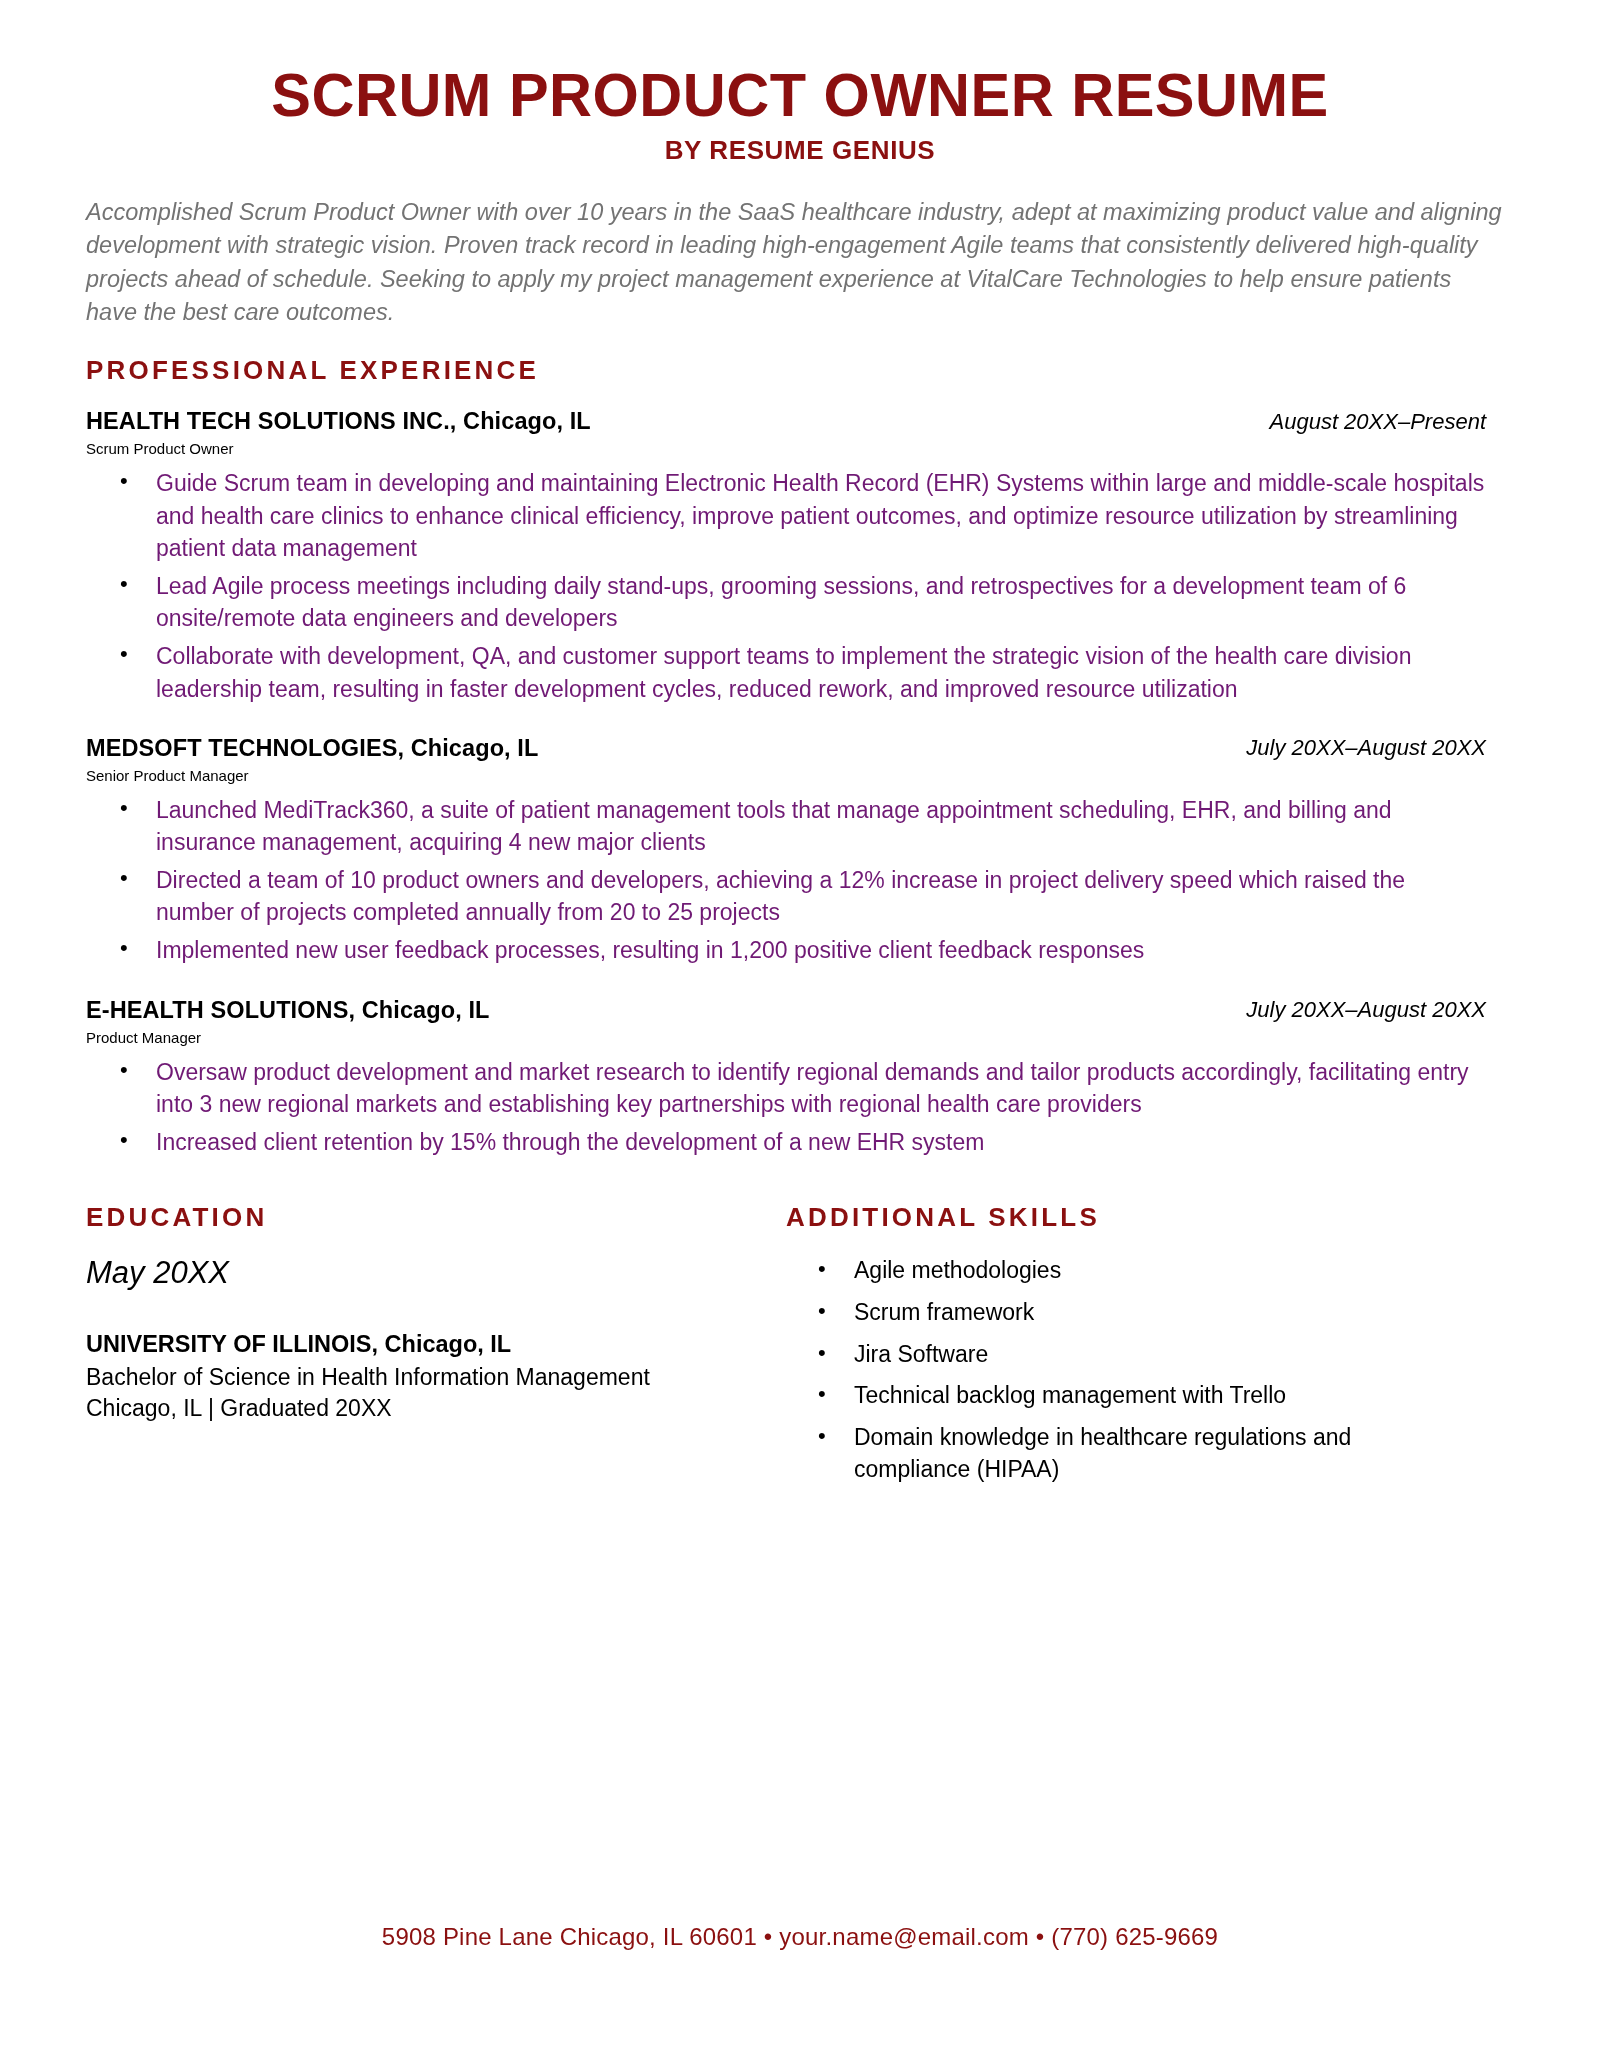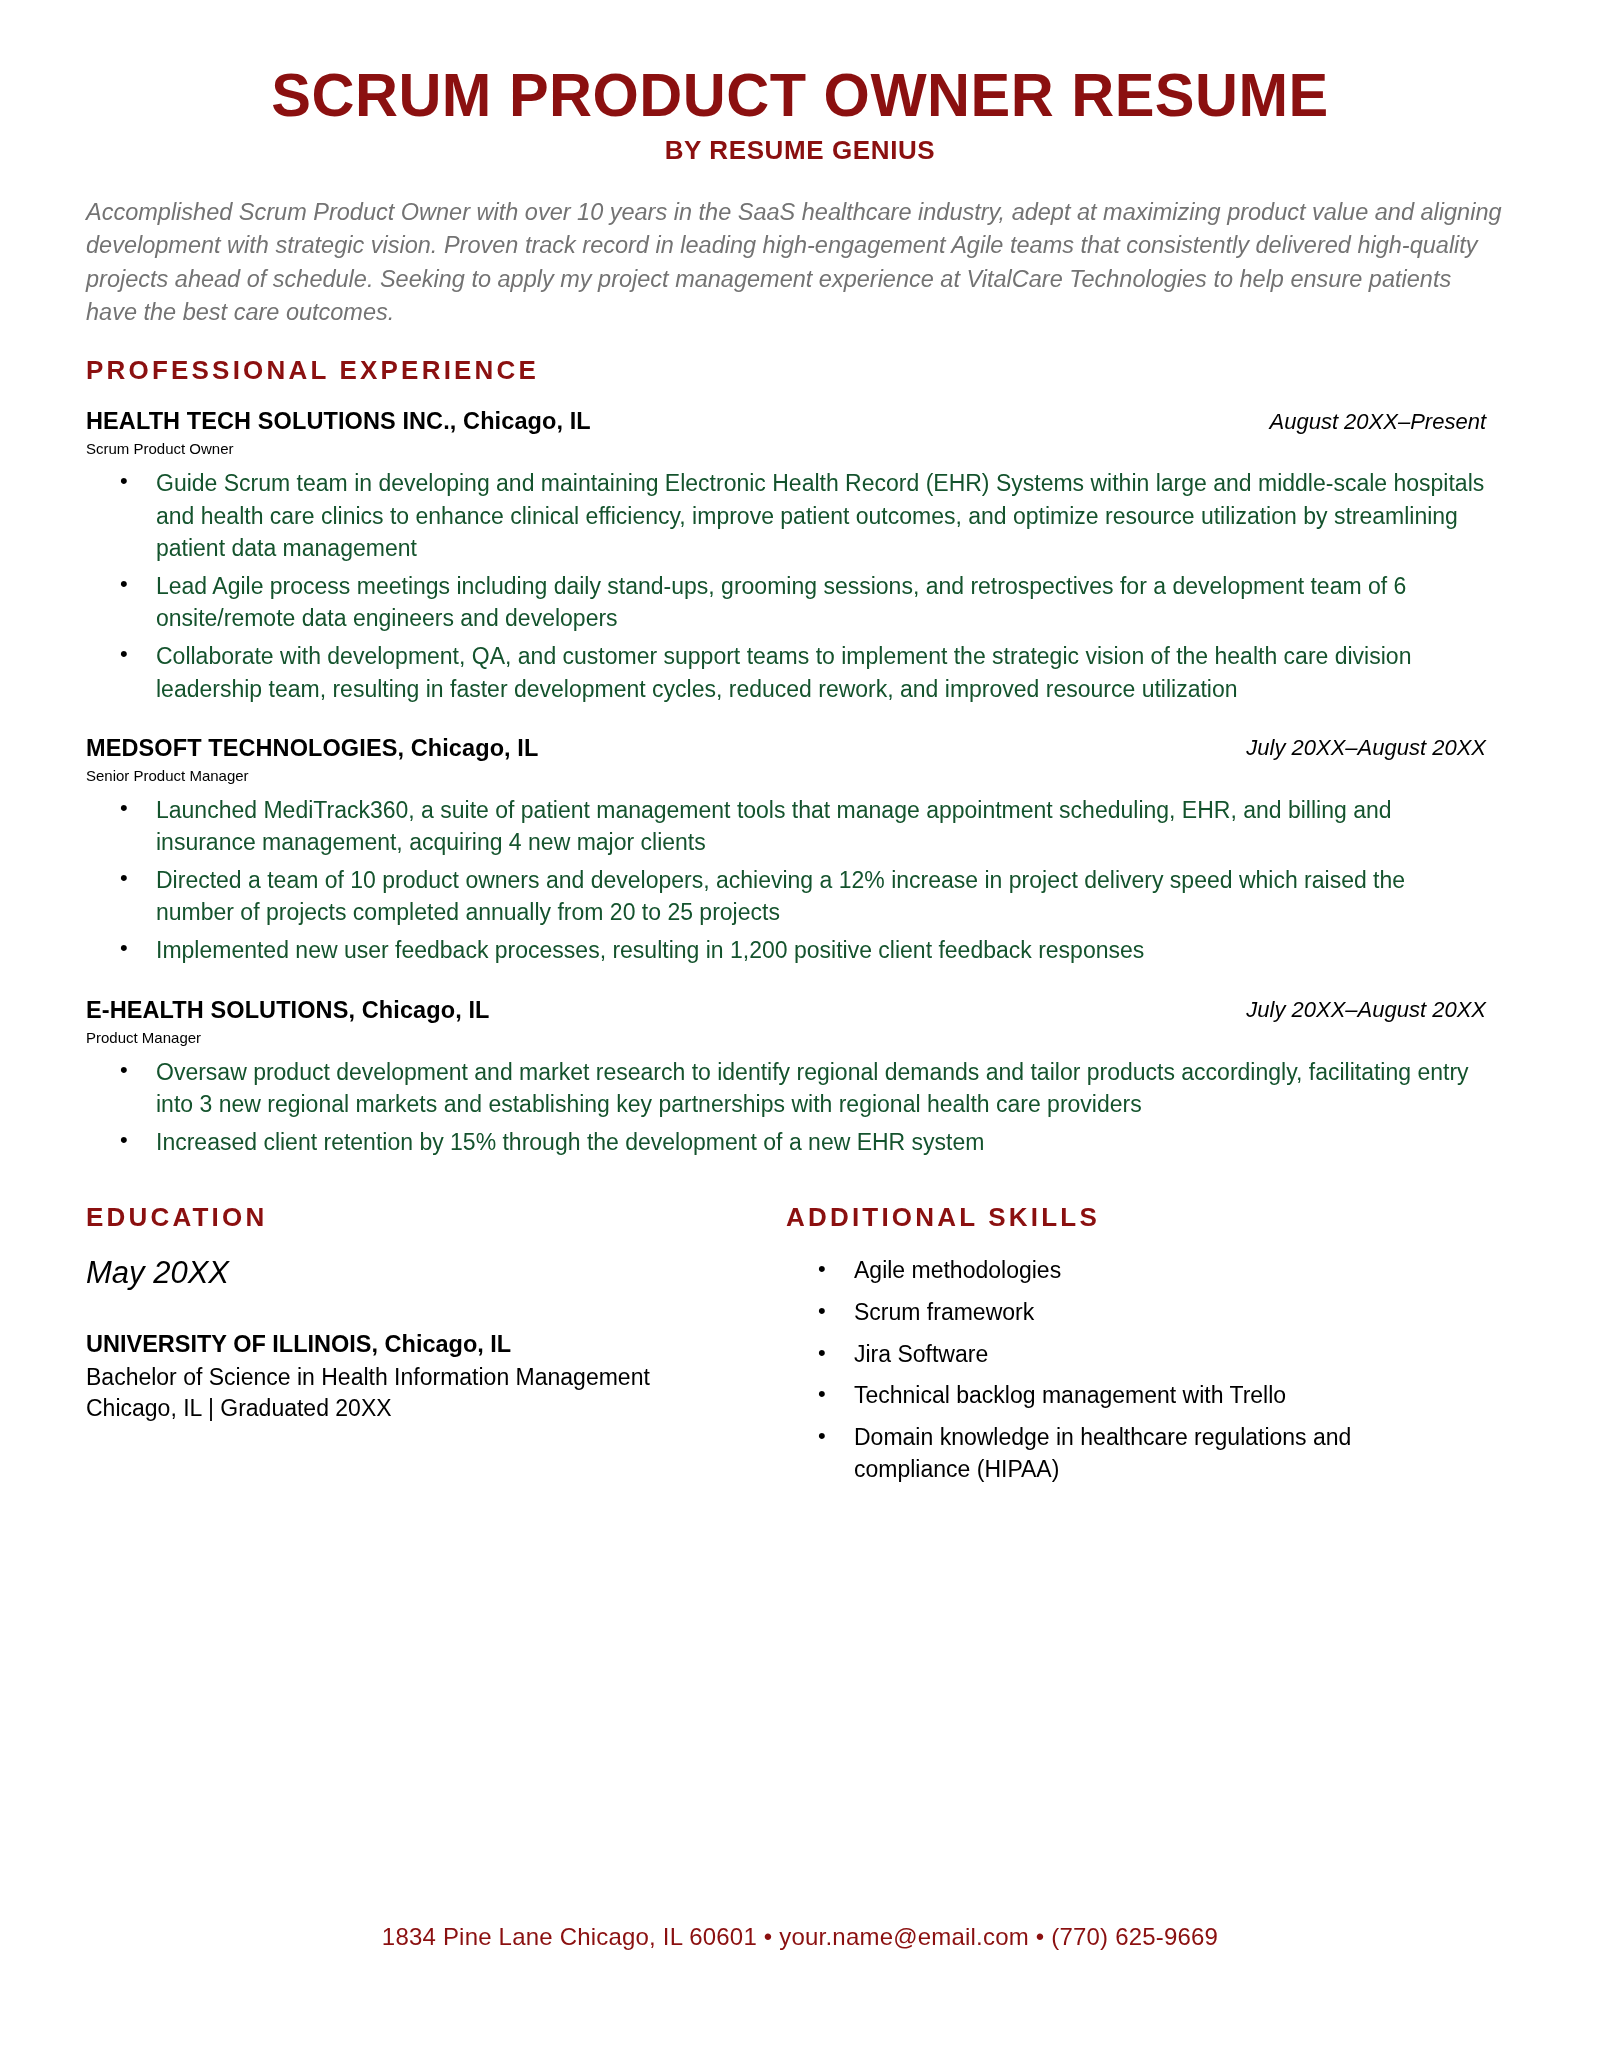--- a/index.html
+++ b/index.html
@@ -95,21 +95,21 @@
   }
   ul.bullets {
     margin: 6px 0 0 0;
     padding-left: 60px;
     list-style: none;
   }
   ul.bullets > li {
     position: relative;
     font-size: 23px;
     line-height: 1.40;
-    color: #14532d;
+    color: #701a75;
     margin-bottom: 6px;
     padding-left: 10px;
     padding-right: 28px;
   }
   ul.bullets > li::before {
     content: "\2022";
     position: absolute;
     left: -26px;
     top: -1px;
     font-size: 22px;
@@ -237,15 +237,15 @@
       <ul class="skills">
         <li>Agile methodologies</li>
         <li>Scrum framework</li>
         <li>Jira Software</li>
         <li>Technical backlog management with Trello</li>
         <li>Domain knowledge in healthcare regulations and compliance (HIPAA)</li>
       </ul>
     </div>
   </div>
 
-  <div class="footer">1834 Pine Lane Chicago, IL 60601 • your.name@email.com • (770) 625-9669</div>
+  <div class="footer">5908 Pine Lane Chicago, IL 60601 • your.name@email.com • (770) 625-9669</div>
 
 </div>
 
 </body></html>

